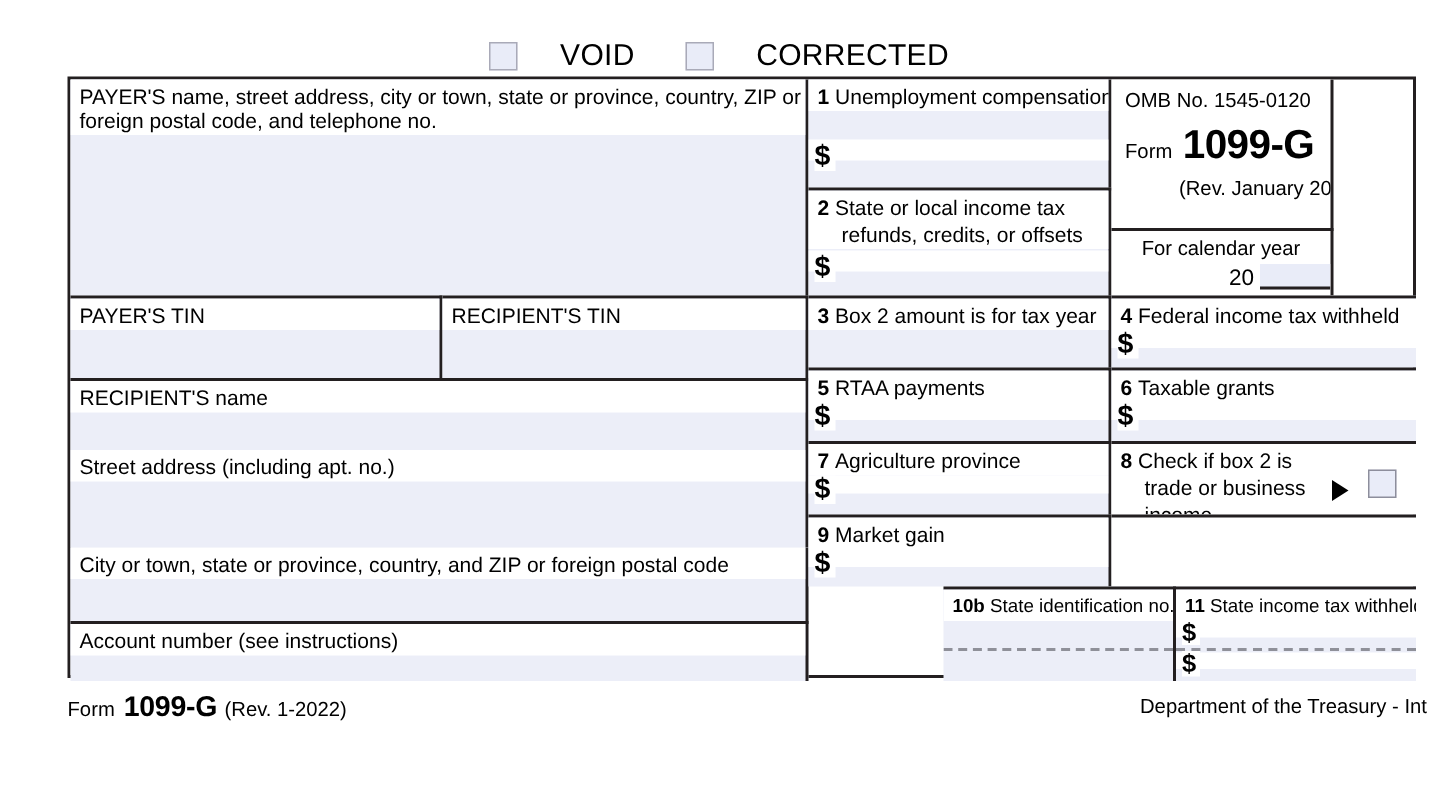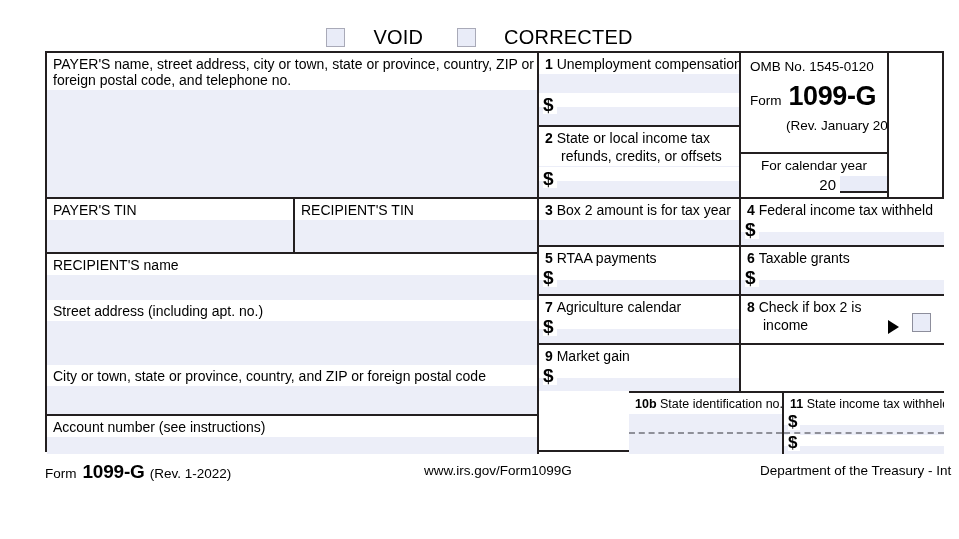--- a/index.html
+++ b/index.html
@@ -270,21 +270,21 @@
     <span class="lbl"><b class="num">3</b>&nbsp;<span>Box 2 amount is for tax year</span></span>
   </div>
 
   <div class="cell bt br" style="left:492px; top:192px; width:202px; height:49px;">
     <span class="lbl"><b class="num">5</b>&nbsp;<span>RTAA payments</span></span>
     <div class="whitestrip" style="top:21px; height:12px;"></div>
     <span class="dollar" style="top:21px;">$</span>
   </div>
 
   <div class="cell bt br" style="left:492px; top:241px; width:202px; height:49px;">
-    <span class="lbl"><b class="num">7</b>&nbsp;<span>Agriculture calendar</span></span>
+    <span class="lbl"><b class="num">7</b>&nbsp;<span>Agriculture province</span></span>
     <div class="whitestrip" style="top:21px; height:12px;"></div>
     <span class="dollar" style="top:21px;">$</span>
   </div>
 
   <div class="cell bt br" style="left:492px; top:290px; width:202px; height:48px;">
     <span class="lbl"><b class="num">9</b>&nbsp;<span>Market gain</span></span>
     <div class="whitestrip" style="top:21px; height:12px;"></div>
     <span class="dollar" style="top:21px;">$</span>
   </div>
 
@@ -311,20 +311,21 @@
   </div>
 
   <div class="cell bt" style="left:694px; top:192px; width:203px; height:49px;">
     <span class="lbl"><b class="num">6</b>&nbsp;<span>Taxable grants</span></span>
     <div class="whitestrip" style="top:21px; height:12px;"></div>
     <span class="dollar" style="top:21px;">$</span>
   </div>
 
   <div class="cell bt" style="left:694px; top:241px; width:203px; height:49px; background:#ffffff;">
     <span class="lbl"><b class="num">8</b>&nbsp;<span>Check if box 2 is</span></span>
+    <span class="lbl" style="padding-top:0; padding-left:22px;">trade or business</span>
     <span class="lbl" style="padding-top:0; padding-left:22px;">income</span>
     <span class="arrow" style="left:147px; top:24px;"></span>
     <span class="cb8" style="left:171px; top:17px;"></span>
   </div>
 
   <div class="cell bt" style="left:694px; top:290px; width:203px; height:48px; background:#ffffff;"></div>
 
 
   <div class="cell bt br" style="left:582px; top:338px; width:155px; height:63px;">
     <span class="lbl" style="font-size:12.5px;"><b class="num">10b</b>&nbsp;<span>State identification no.</span></span>
@@ -341,15 +342,14 @@
   </div>
 
 </div>
 
 <div id="footer">
   <div class="f-left">
     <span class="f-word">Form</span>
     <span class="f-big">1099-G</span>
     <span class="f-rev">(Rev. 1-2022)</span>
   </div>
-  <div class="f-url">www.irs.gov/Form1099G</div>
   <div class="f-dept">Department of the Treasury - Int</div>
 </div>
 
 </body></html>

